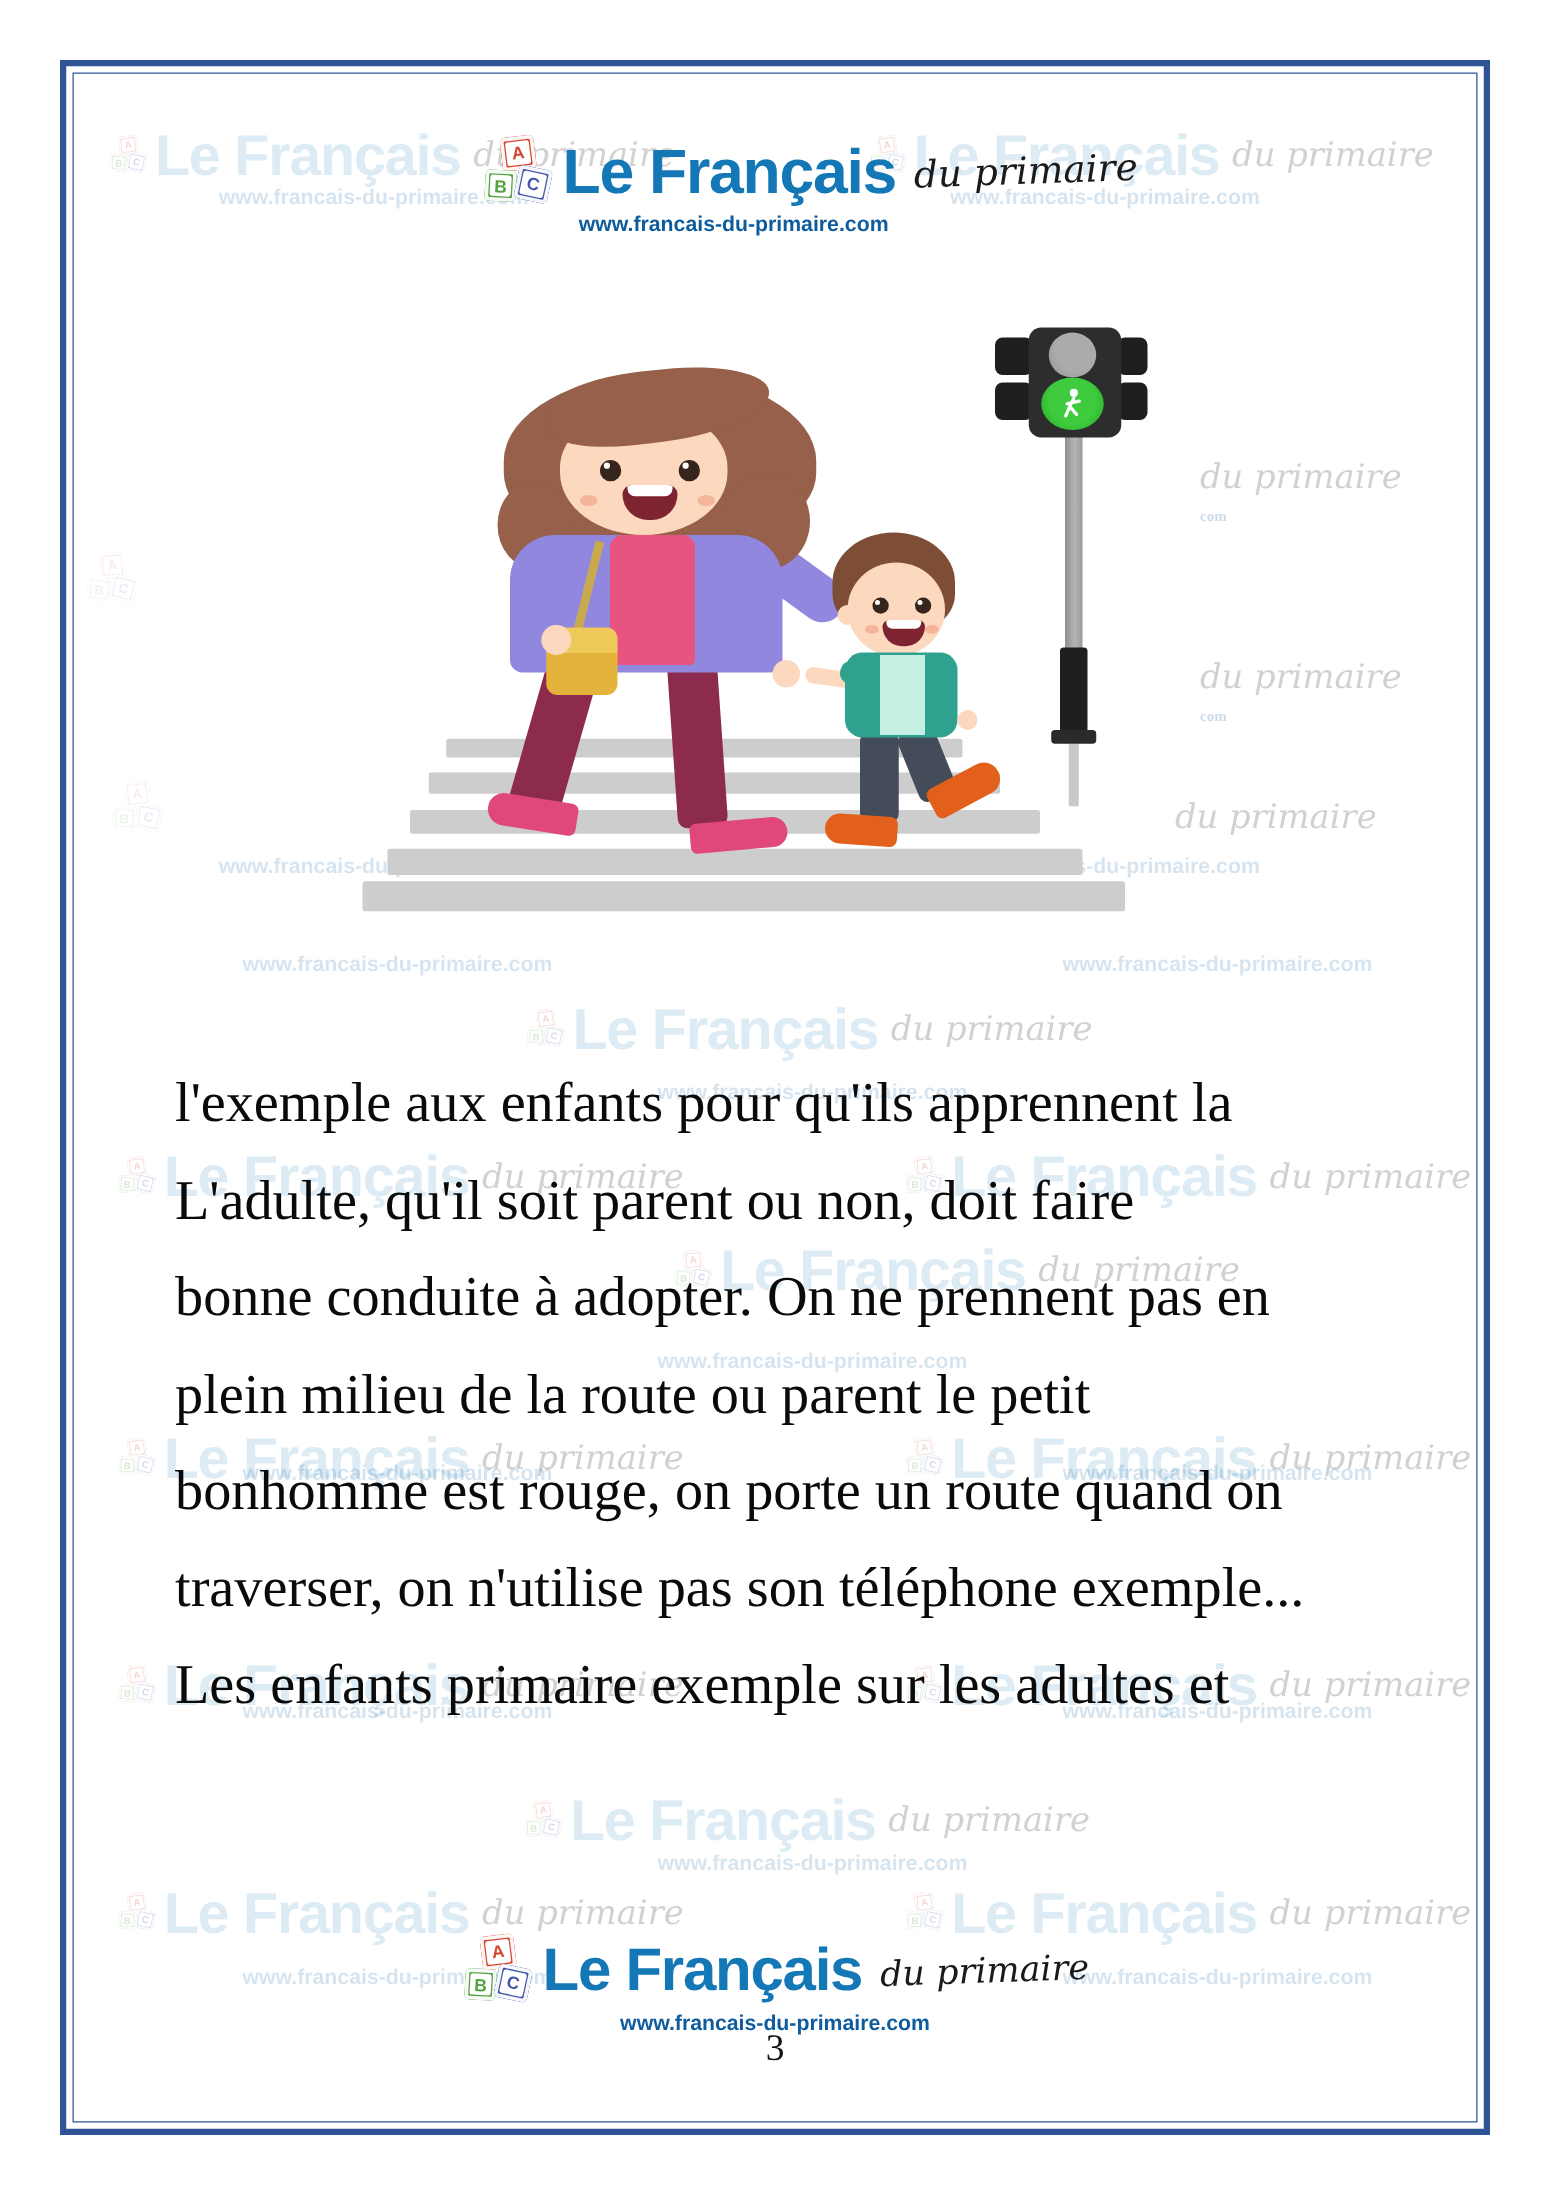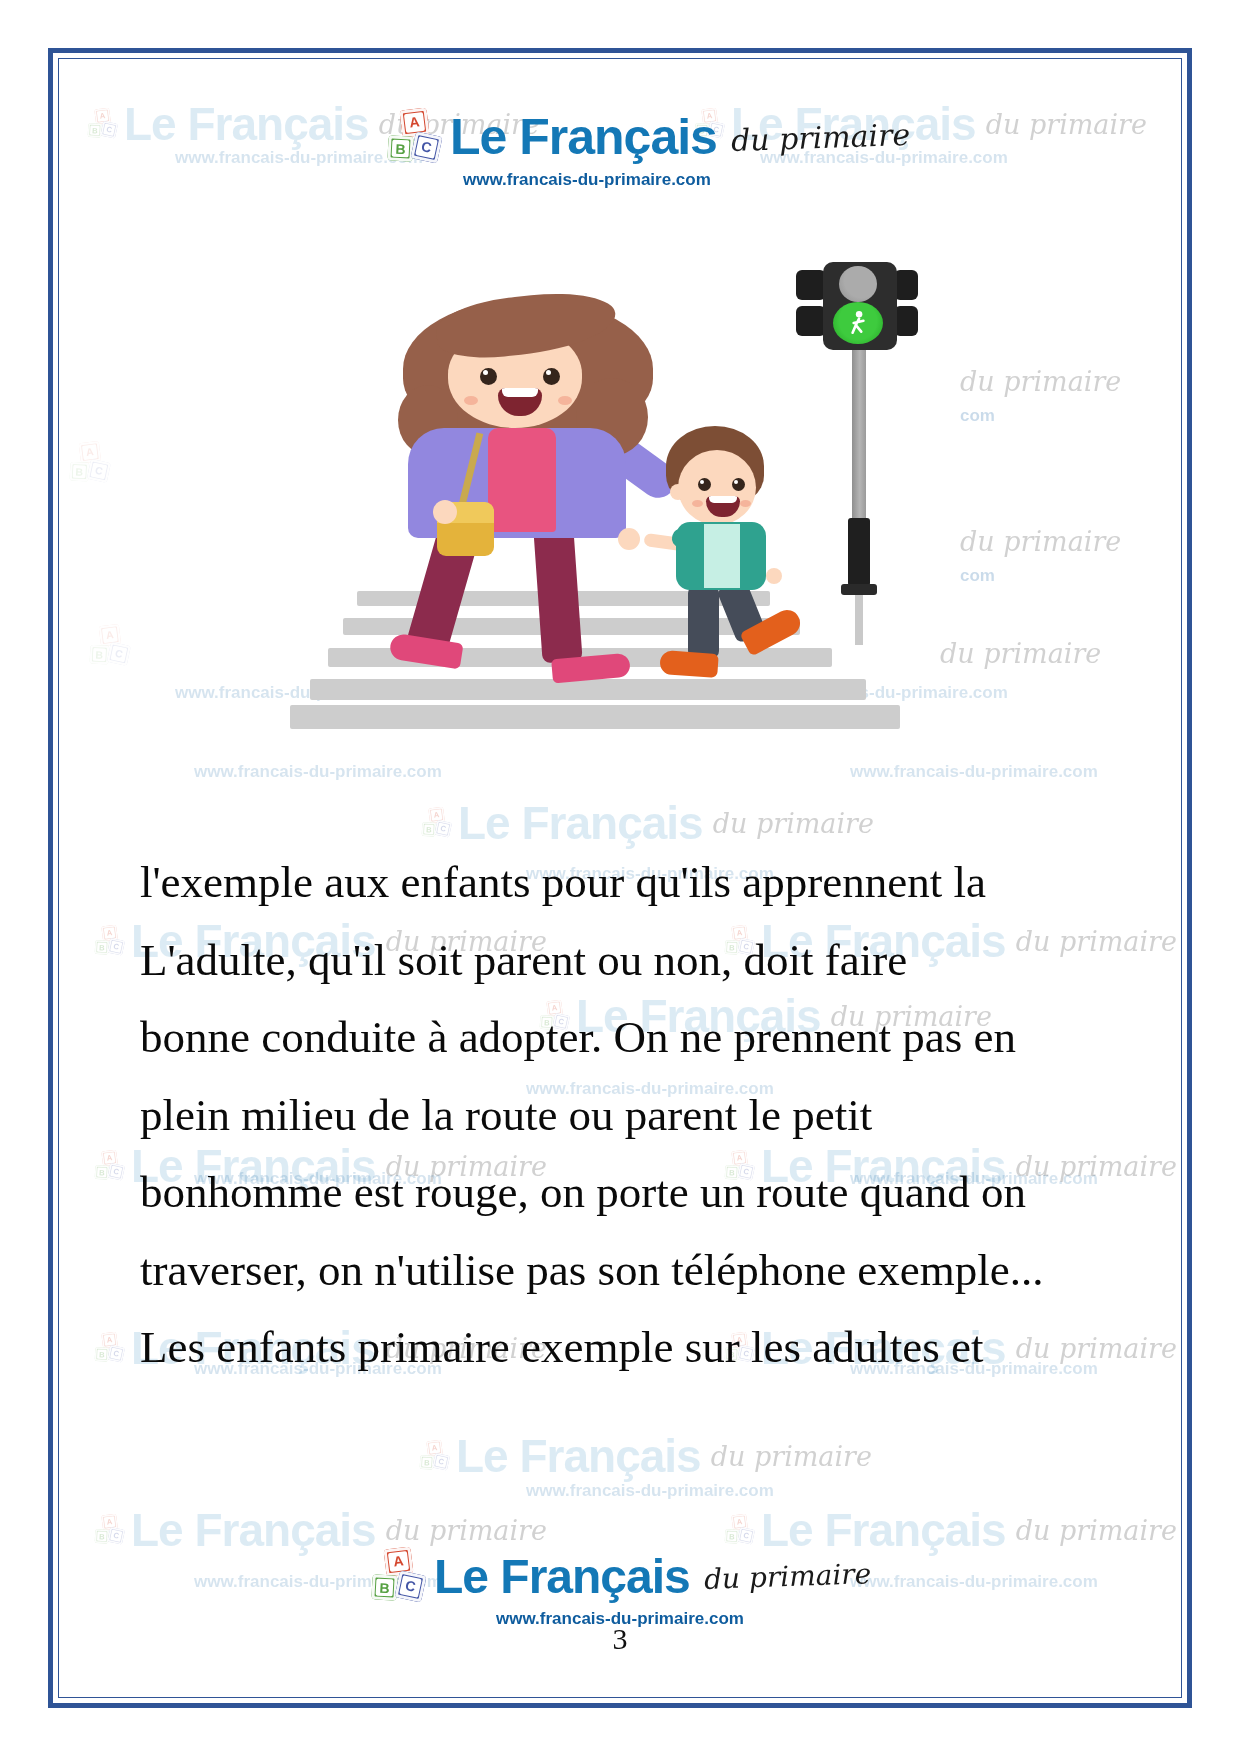--- a/index.html
+++ b/index.html
@@ -35,21 +35,21 @@
   
   #wm-layer{position:absolute;inset:0;z-index:1;pointer-events:none;}
   .wm-logo{position:absolute;display:flex;align-items:center;gap:4px;white-space:nowrap;}
   .wm-logo .blocks{transform:scale(.55);transform-origin:0 50%;opacity:.22;flex-basis:32px;width:32px;}
   .wm-logo .wm-text{font-weight:bold;font-size:46px;letter-spacing:-1px;color:rgba(23,120,182,.15);}
   .wm-logo .wm-script{font-family:"DejaVu Serif",serif;font-style:italic;font-size:27px;
        color:rgba(70,70,70,.25);margin-left:6px;}
   .wm-url{position:absolute;font-weight:bold;font-size:17px;color:rgba(14,92,158,.17);white-space:nowrap;}
   .wm-script-solo{position:absolute;font-family:"DejaVu Serif",serif;font-style:italic;
        font-size:27px;color:rgba(70,70,70,.25);white-space:nowrap;}
-  .wm-com{position:absolute;font-weight:bold;font-size:17px;color:rgba(14,92,158,.22);}
+  .wm-com{position:absolute;font-weight:bold;font-size:12px;color:rgba(14,92,158,.22);font-family:Liberation Serif, serif;}
   .wm-blocks{position:absolute;opacity:.35;}
   .wm-blocks .blocks{transform:scale(.75);transform-origin:0 0;opacity:.3;}
 
   
   #illustration{position:absolute;left:240px;top:200px;width:700px;height:535px;z-index:2;}
   #illustration *{position:absolute;}
   .stripe{background:#CDCDCD;border-radius:2px;}
   
   .tl-wing{background:#1E1E1E;border-radius:6px;}
   .tl-body{left:583px;top:62px;width:74px;height:88px;background:#2D2D2D;border-radius:10px;}

